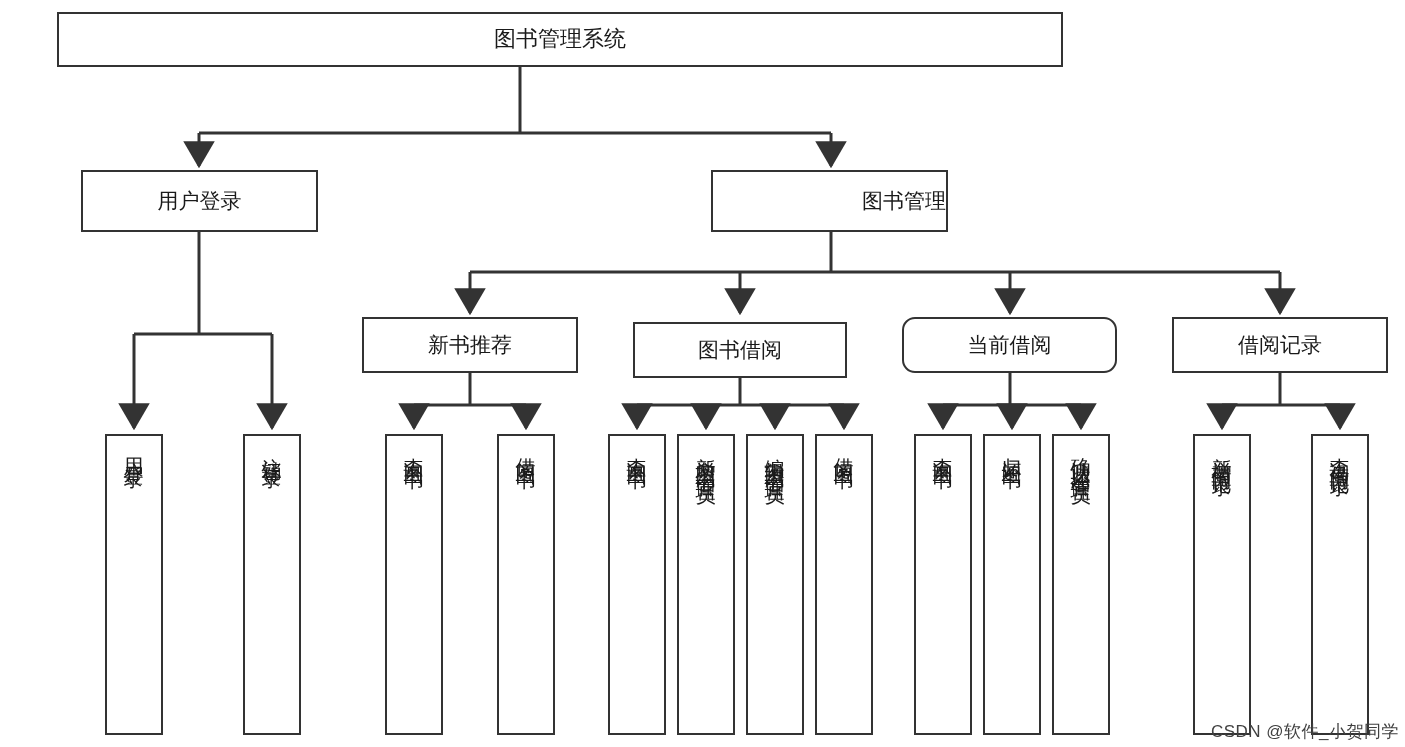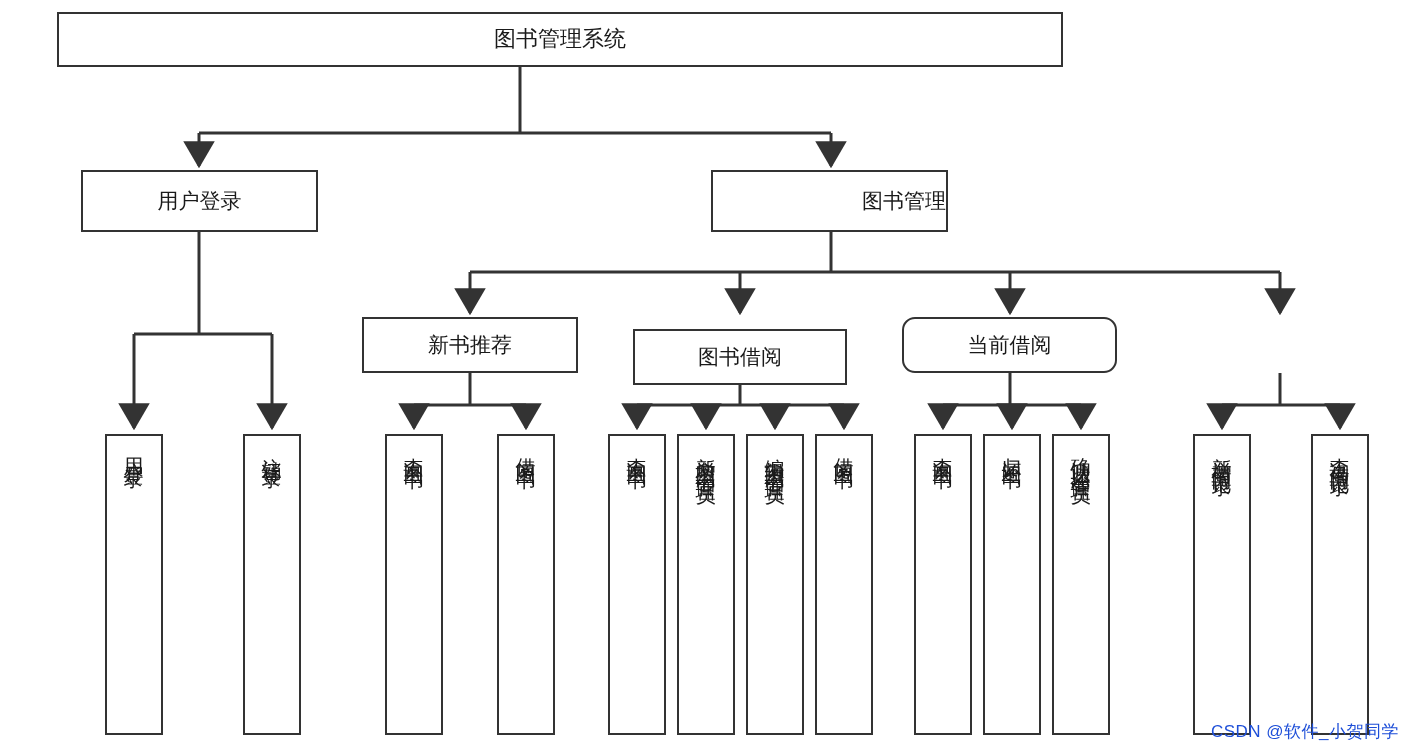--- a/index.html
+++ b/index.html
@@ -54,21 +54,21 @@
     letter-spacing:4px;
     font-size:20px;
     line-height:1;
     white-space:nowrap;
   }
   .watermark{
     position:absolute;
     right:6px;
     bottom:4px;
     font-size:17px;
-    color:#1d4ed8;
+    color:#404040;
     white-space:nowrap;
     letter-spacing:0.5px;
   }
 </style>
 </head>
 <body>
 
 <div id="canvas">
 
   <svg id="edges" viewBox="0 0 1405 747" xmlns="http://www.w3.org/2000/svg">
@@ -128,25 +128,28 @@
   <div class="node h-node" style="left:81px;top:170px;width:237px;height:62px;">
     <span class="lbl">用户登录</span>
   </div>
   <div class="node h-node" style="left:711px;top:170px;width:237px;height:62px;justify-content:flex-end;">
     <span class="lbl">图书管理</span>
   </div>
 
   <div class="node h-node" style="left:362px;top:317px;width:216px;height:56px;">
     <span class="lbl">新书推荐</span>
   </div>
-  <div class="node h-node" style="left:633px;top:329px;width:214px;height:56px;">
+  <div class="node h-node" style="left:633px;top:322px;width:214px;height:56px;">
     <span class="lbl">图书借阅</span>
   </div>
   <div class="node h-node" style="left:902px;top:317px;width:215px;height:56px;border-radius:13px;">
     <span class="lbl">当前借阅</span>
+  </div>
+  <div class="node h-node" style="left:1172px;top:317px;width:216px;height:56px;">
+    <span class="lbl">借阅记录</span>
   </div>
 
   <div class="node leaf" style="left:105px;top:434px;width:58px;height:301px;">
     <span class="lbl">用户登录</span>
   </div>
   <div class="node leaf" style="left:243px;top:434px;width:58px;height:301px;">
     <span class="lbl">注销登录</span>
   </div>
 
   <div class="node leaf" style="left:385px;top:434px;width:58px;height:301px;">

